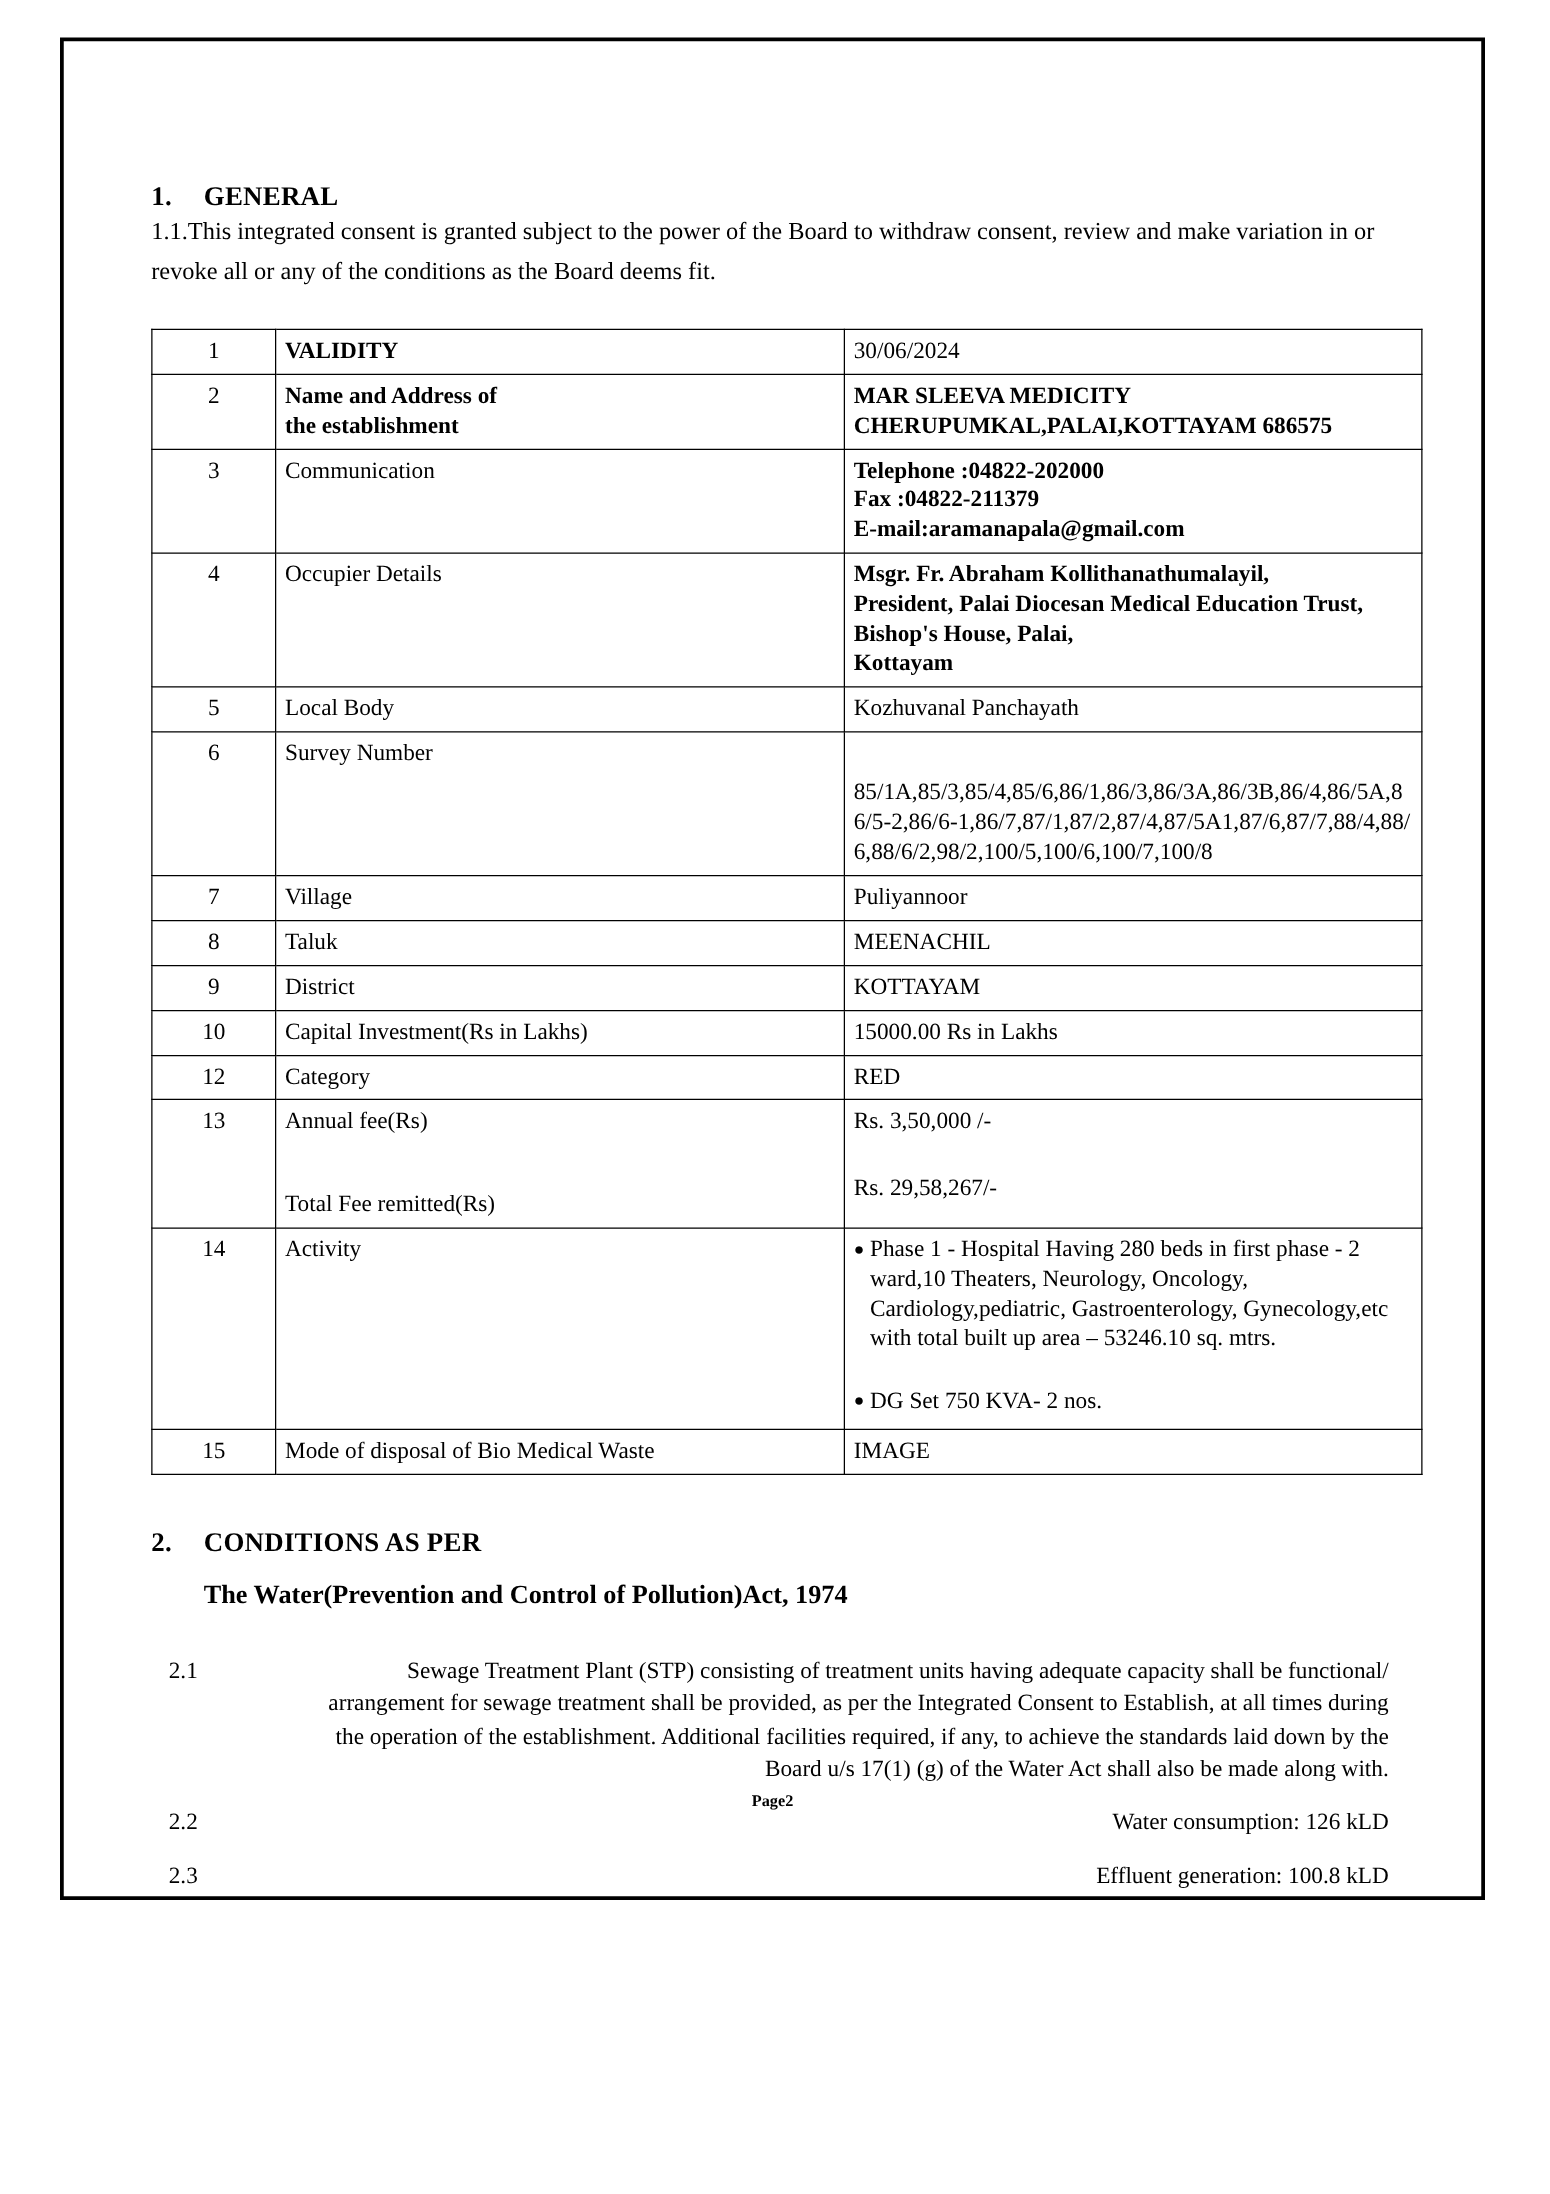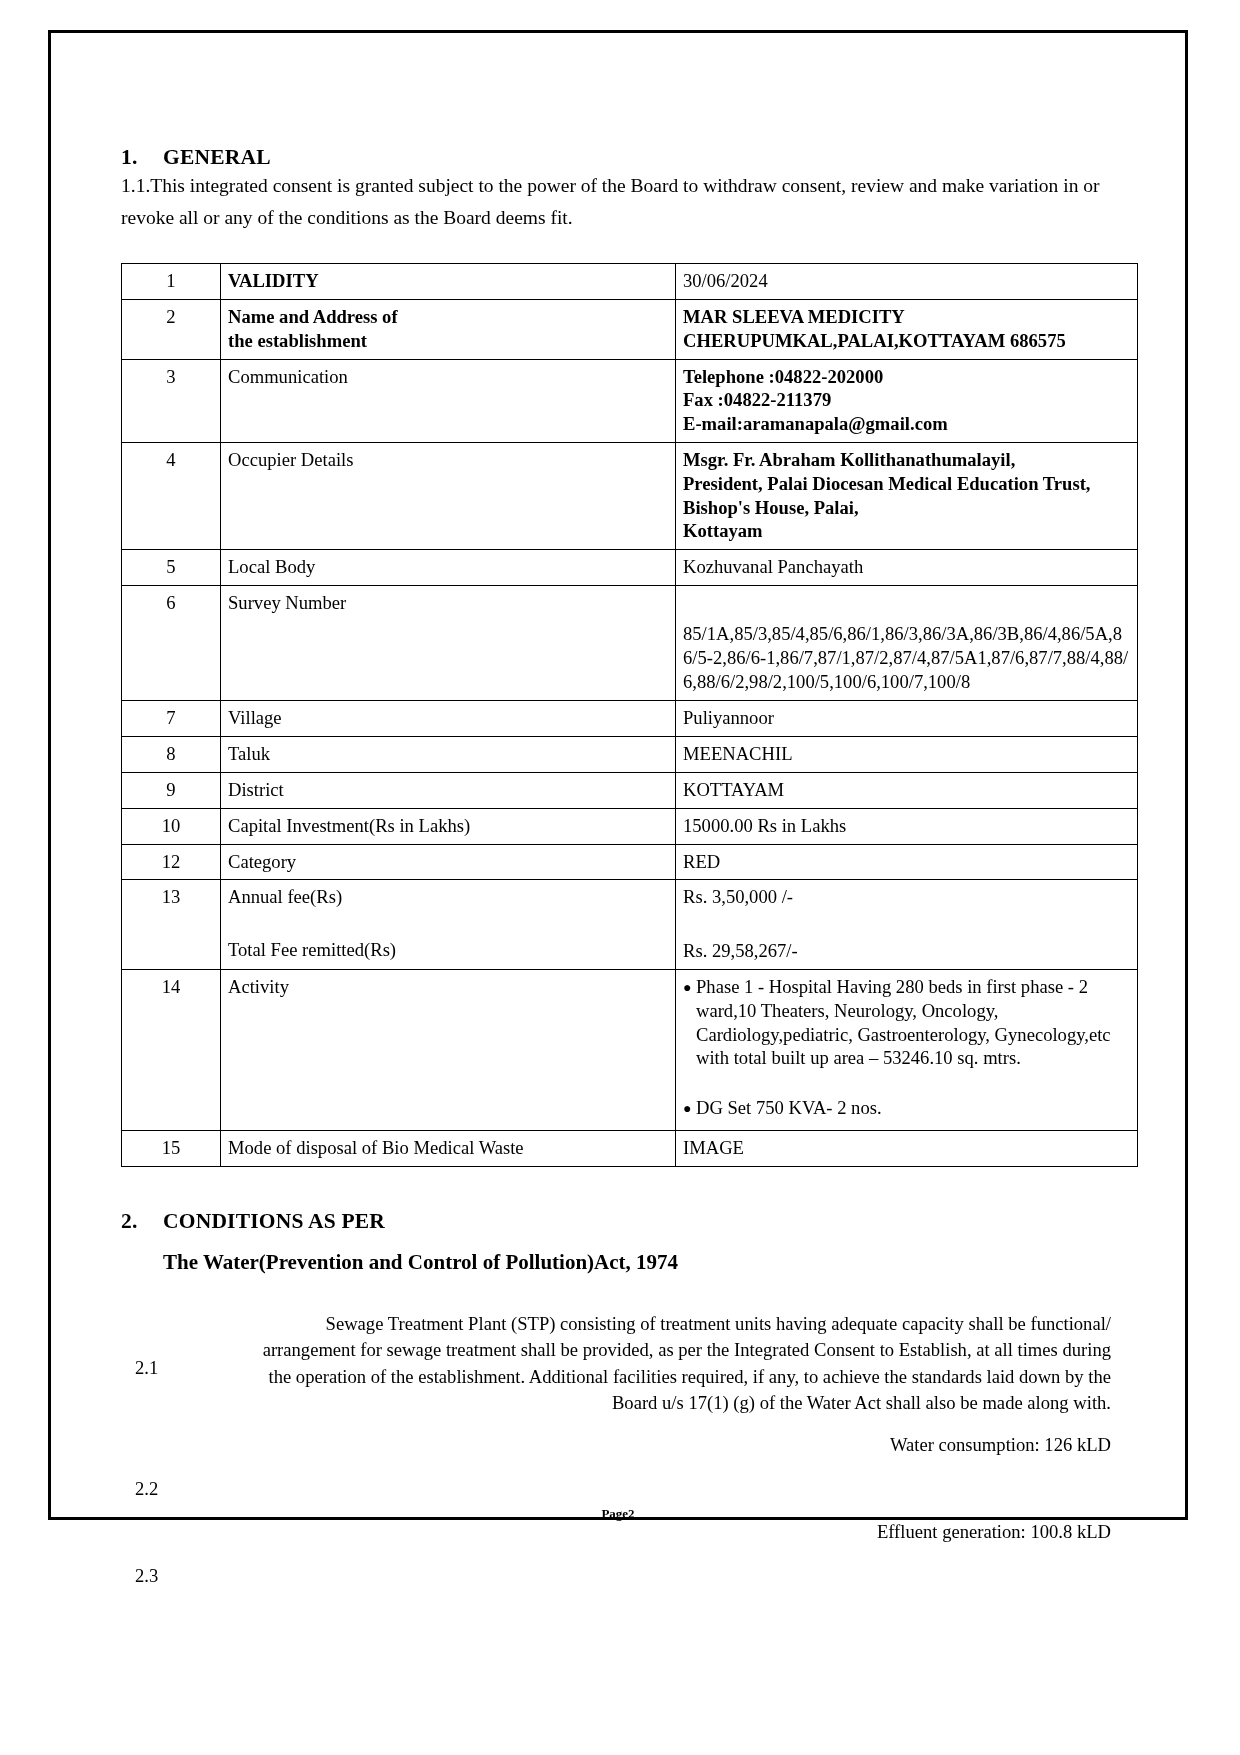--- a/index.html
+++ b/index.html
@@ -77,21 +77,21 @@
     width: 440px;
   }
   td.c-value {
     width: 447px;
   }
   .bold { font-weight: bold; }
 
   .val-block { white-space: pre-line; font-weight: bold; }
   .pad-tall { padding-bottom: 10px !important; }
 
-  .fee-label-2 { margin-top: 29px; }
+  .fee-label-2 { margin-top: 43px; }
   .fee-value-2 { margin-top: 30px; }
 
   .bullet-line {
     display: flex;
   }
   .bullet-line .bullet {
     flex: 0 0 13px;
     font-size: 14px;
     line-height: 1.55;
     padding-top: 2px;
@@ -127,32 +127,31 @@
   .cond-row {
     display: flex;
     margin-bottom: 16px;
     font-size: 18.6px;
     line-height: 1.42;
   }
   .cond-row .cnum {
     flex: 0 0 116px;
     padding-left: 14px;
     box-sizing: border-box;
-    margin-top: 44px;
   }
   .cond-row .ctxt {
     flex: 1;
     text-align: right;
   }
 
   .page-footer {
     position: absolute;
     left: 0;
     right: 0;
-    top: 1473px;
+    top: 1400px;
     text-align: center;
     font-size: 13px;
     font-weight: bold;
   }
 </style>
 </head>
 <body>
 
 <div class="page-frame">
   <div class="page-inner">

